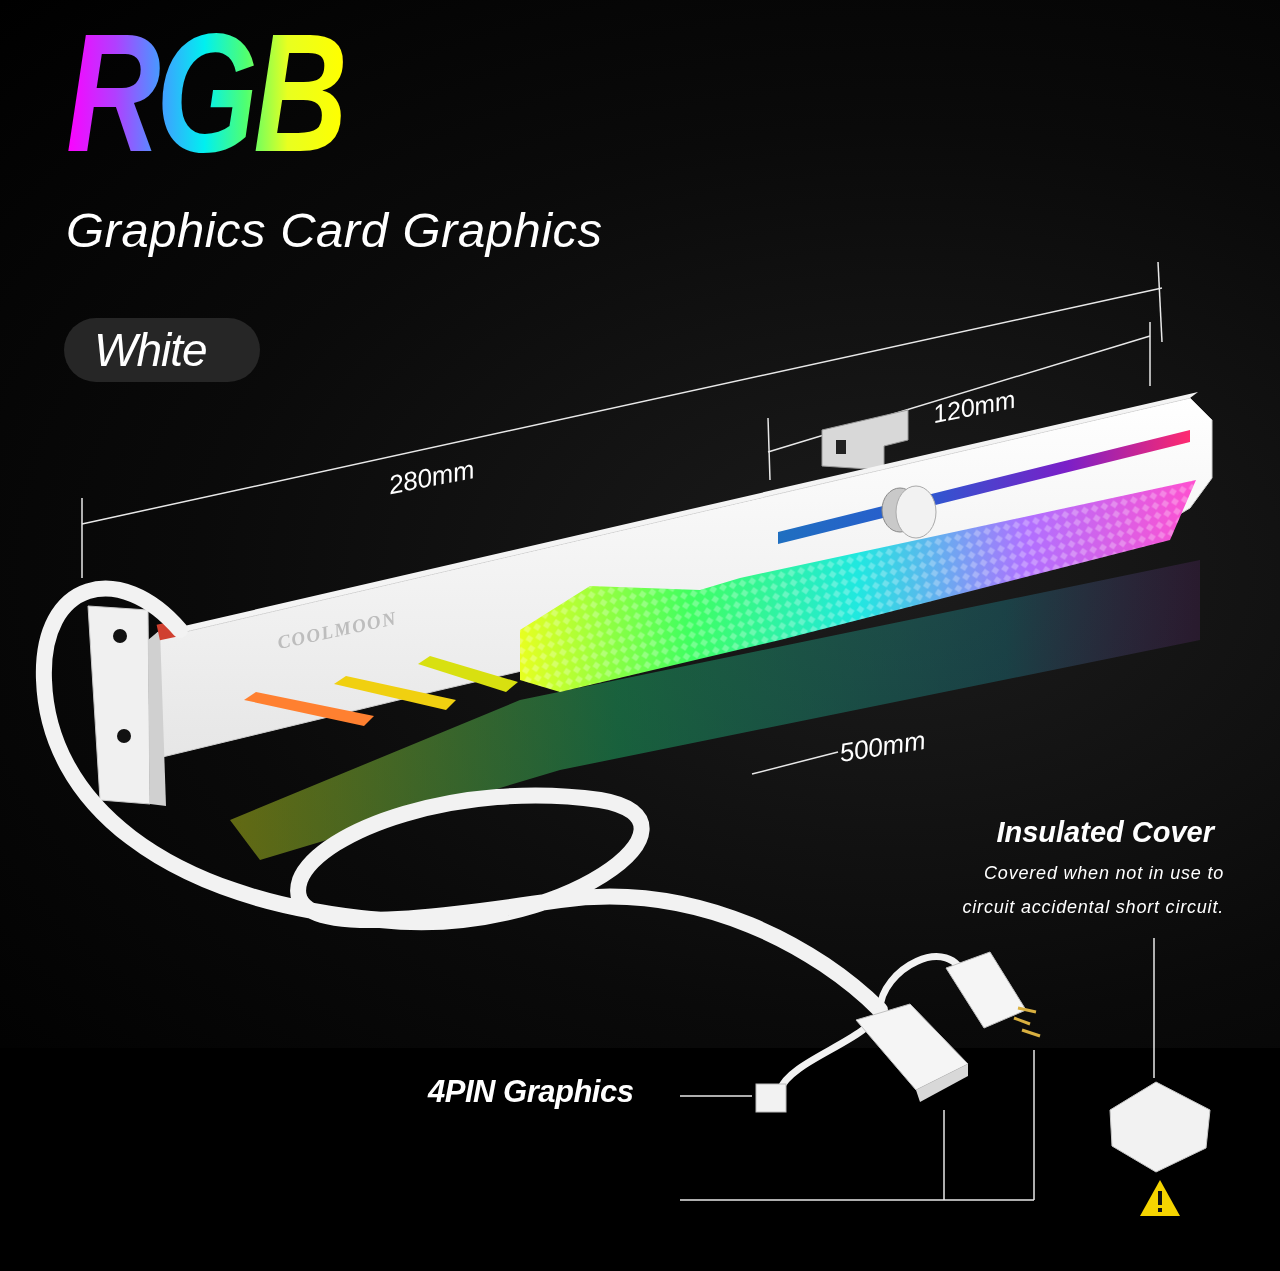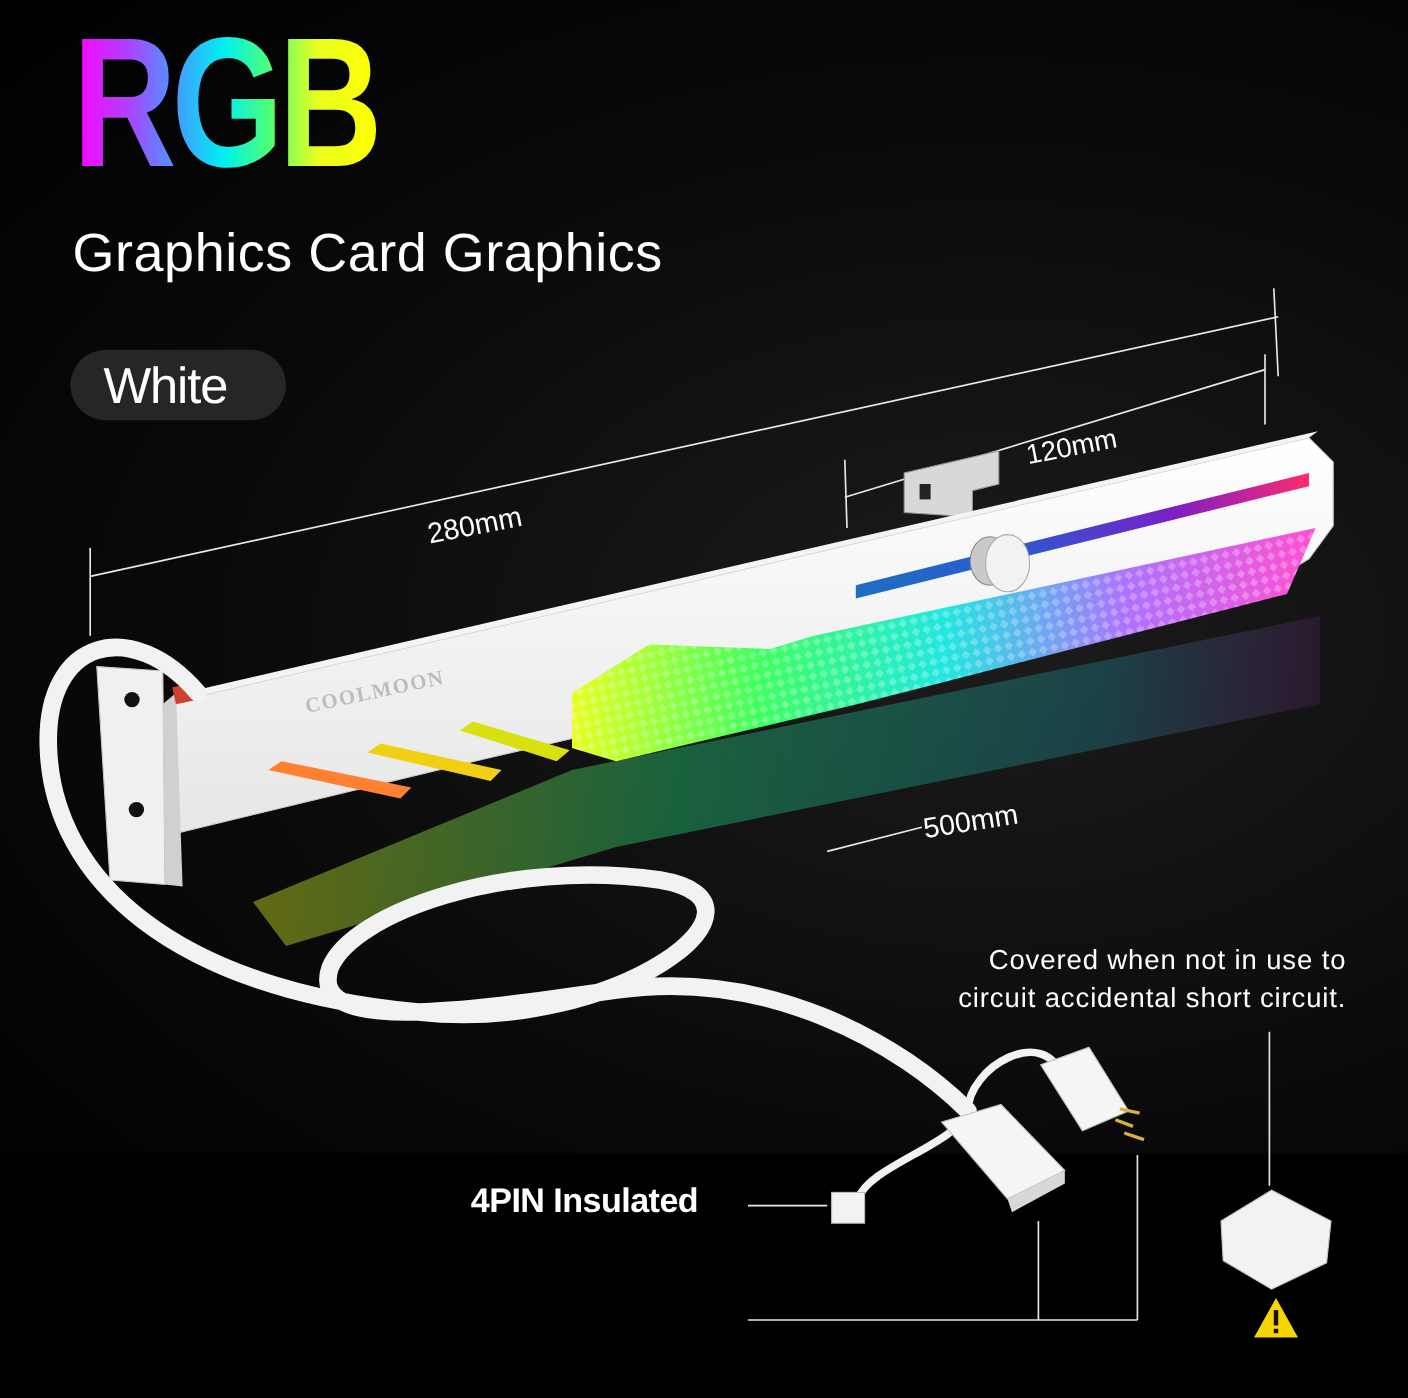--- a/index.html
+++ b/index.html
@@ -1,35 +1,35 @@
 <!DOCTYPE html>
 <html><head>
 <meta charset="utf-8">
 <style>
   html, body { margin:0; padding:0; }
   body { width:1280px; height:1271px; background:#000; overflow:hidden; position:relative;
          font-family:"Liberation Sans", sans-serif; color:#fff; }
   .stage { position:absolute; left:0; top:0; width:1280px; height:1048px;
-           background: radial-gradient(ellipse at 70% 55%, #1c1c1c 0%, #0a0a0a 55%, #000 100%); }
+           background: radial-gradient(ellipse at 70% 55%, #1c1c1c 0%, #0a0a0a 55%, #000 100%); font-style: italic; }
   .rgb-title { position:absolute; left:66px; top:8px; font-family:"Liberation Sans", sans-serif;
                font-weight:bold; font-size:168px; line-height:170px; letter-spacing:-6px;
                transform:scaleX(0.78); transform-origin:left top;
                background: linear-gradient(90deg,#ff00ff 0%,#b040ff 18%,#3fa0ff 35%,#00f0f0 50%,#50ff70 65%,#e8ff20 80%,#ffff00 100%);
                -webkit-background-clip:text; background-clip:text; color:transparent; }
   .subtitle { position:absolute; left:66px; top:202px; font-size:49px; color:#fff; letter-spacing:0.5px; }
   .color-badge { position:absolute; left:64px; top:318px; width:196px; height:64px; border-radius:32px;
                  background:#262626; display:flex; align-items:center; padding-left:30px; box-sizing:border-box; }
   .color-badge span { font-size:46px; color:#fff; letter-spacing:-1px; }
   svg.product { position:absolute; left:0; top:0; }
   .dim { position:absolute; color:#fff; font-size:26px; transform-origin:left bottom; }
   .dim-280 { left:392px; top:470px; transform:rotate(-11deg); }
   .dim-120 { left:936px; top:400px; transform:rotate(-11deg); font-size:25px; }
   .dim-500 { left:842px; top:738px; transform:rotate(-9deg); font-size:26px; }
   .cover-title { position:absolute; right:66px; top:816px; font-size:29px; font-weight:bold; text-align:right; }
-  .cover-desc { position:absolute; right:56px; top:856px; font-size:25px; line-height:34px; text-align:right; letter-spacing:0.8px; }
+  .cover-desc { position:absolute; right:56px; top:856px; font-size:18px; line-height:34px; text-align:right; letter-spacing:0.8px; }
   .label-4pin { position:absolute; left:428px; top:1074px; font-size:31px; font-weight:bold; letter-spacing:-0.5px; }
   .label-argb { position:absolute; left:358px; top:1180px; font-size:31px; font-weight:bold; letter-spacing:-0.5px; }
   .brand { position:absolute; left:280px; top:632px; font-family:"Liberation Serif", serif; font-size:19px;
            color:#bdbdbd; letter-spacing:1.5px; transform:rotate(-12deg); transform-origin:left bottom; font-weight:bold; }
   .warn { position:absolute; left:1138px; top:1178px; width:44px; height:40px; }
 </style>
 </head>
 <body>
 
 <div class="stage">
@@ -144,25 +144,26 @@
       <polygon points="1110,1110 1156,1082 1210,1110 1206,1148 1156,1172 1112,1146" fill="#f2f2f2" stroke="#c8c8c8" stroke-width="1"></polygon>
     </g>
   </svg>
 
   <div class="brand">COOLMOON</div>
 
   <div class="dim dim-280">280mm</div>
   <div class="dim dim-120">120mm</div>
   <div class="dim dim-500">500mm</div>
 
+  <div class="cover-title">Insulated Cover</div>
   <div class="cover-desc">
     <div>Covered when not in use to</div>
     <div>circuit accidental short circuit.</div>
   </div>
 
-  <div class="label-4pin">4PIN Insulated</div>
+  <div class="label-4pin">4PIN Graphics</div>
 
   <svg class="warn" viewBox="0 0 44 40">
     <polygon points="22,2 42,38 2,38" fill="#f5d400"></polygon>
     <rect x="20" y="13" width="4" height="14" fill="#111"></rect>
     <rect x="20" y="30" width="4" height="4" fill="#111"></rect>
   </svg>
 </div>
 
 </body></html>

